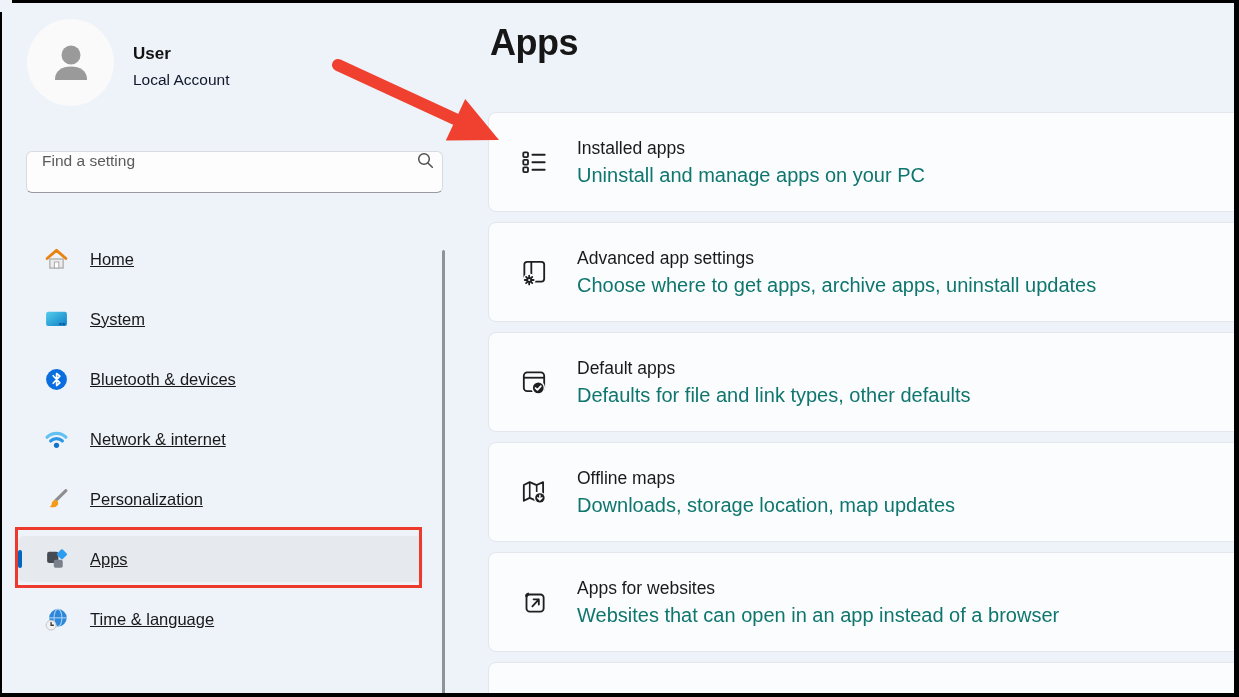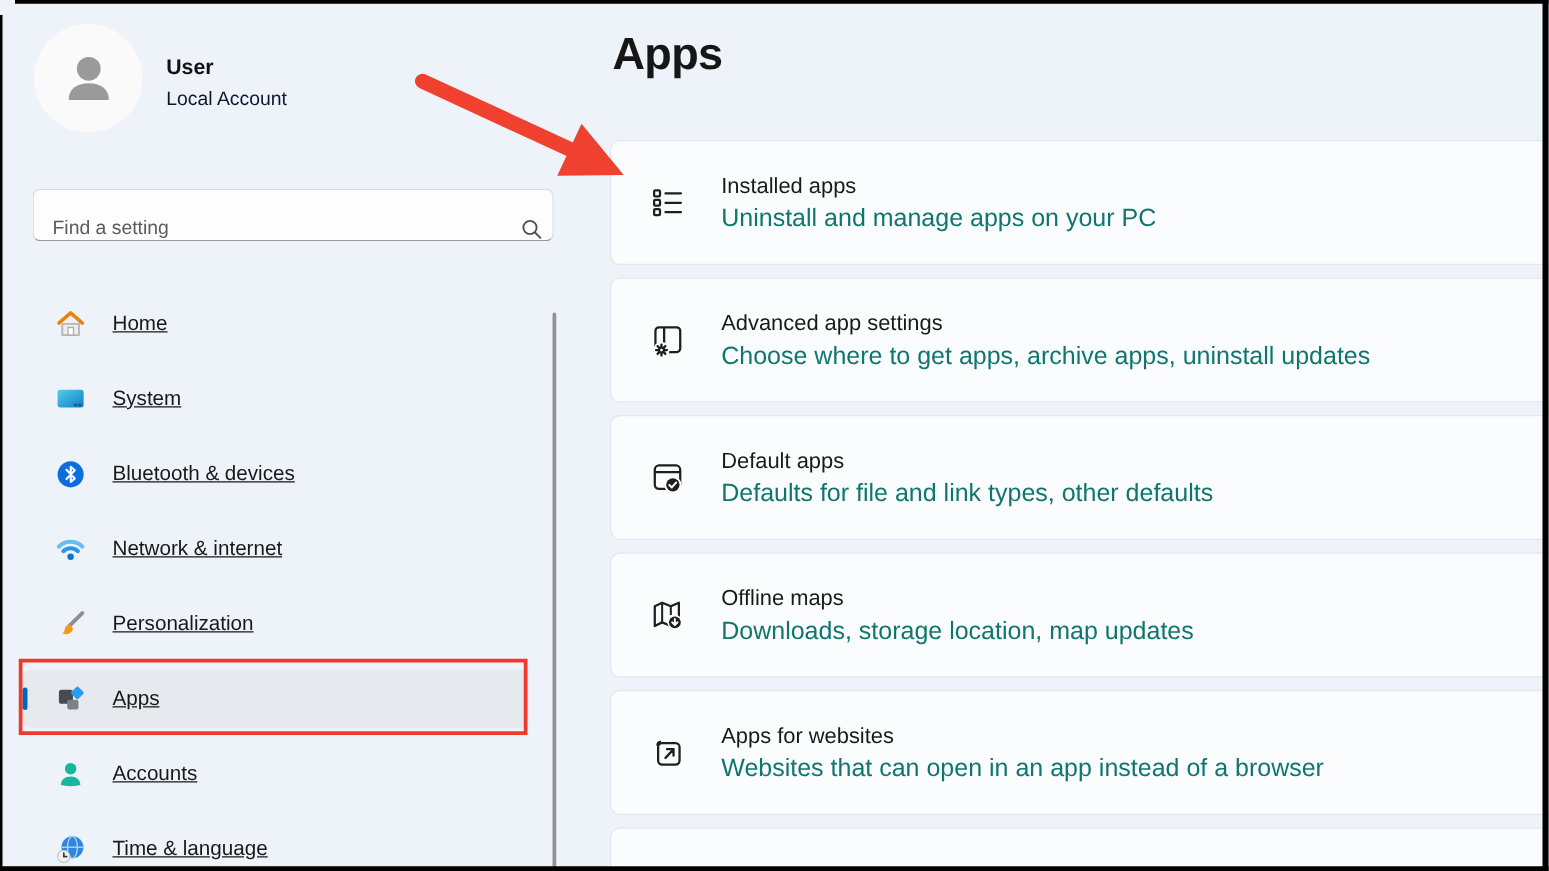--- a/index.html
+++ b/index.html
@@ -21,21 +21,21 @@
   .avatar{
     position:absolute;left:27px;top:19px;width:87px;height:87px;border-radius:50%;
     background:#fafafa;display:flex;align-items:center;justify-content:center;
   }
   .account-name{position:absolute;left:133px;top:44px;font-size:17px;font-weight:700;color:#121212;}
   .account-type{position:absolute;left:133px;top:71px;font-size:15.5px;color:#0f172a;}
 
   .searchbox{
     position:absolute;left:26px;top:151px;width:417px;height:42px;
     background:#fdfdfe;border:1px solid #d9dade;border-bottom-color:#9a9aa0;
-    border-radius:6px;display:flex;align-items:flex-end;box-sizing:border-box;
+    border-radius:6px;display:flex;align-items:flex-start;box-sizing:border-box;
   }
   .searchbox input{
     flex:1;border:none;outline:none;background:transparent;
     font-family:"Liberation Sans", sans-serif;font-size:15.5px;color:#3a3a3a;
     padding:0 0 0 15px;
   }
   .searchbox input::placeholder{color:#5b5b5b;opacity:1;}
   .search-glyph{width:34px;display:flex;justify-content:center;align-items:center;}
 
   .nav{position:absolute;left:18px;top:236px;width:405px;}
@@ -163,29 +163,20 @@
       <span class="nicon">
         <svg width="25" height="25" viewBox="0 0 24 24">
           <rect x="3" y="4.6" width="10.8" height="10.8" rx="2" fill="#464b53"></rect>
           <rect x="9.4" y="12.2" width="8.6" height="7.6" rx="1.6" fill="#7b818a"></rect>
           <rect x="13.4" y="3.2" width="7.6" height="7.6" rx="1.2" fill="#2b9df0" transform="rotate(45 17.2 7)"></rect>
         </svg>
       </span>
       <span class="nlabel">Apps</span>
     </div>
 
-    <div class="nav-item">
-      <span class="nicon">
-        <svg width="25" height="25" viewBox="0 0 24 24">
-          <circle cx="12" cy="7.6" r="4.4" fill="#17b89a"></circle>
-          <path d="M12 13.6c-4.3 0-7.5 2.5-7.5 6.6 0 0 3.4.9 7.5.9s7.5-.9 7.5-.9c0-4.1-3.2-6.6-7.5-6.6z" fill="#17b89a"></path>
-        </svg>
-      </span>
-      <span class="nlabel">Accounts</span>
-    </div>
 
     <div class="nav-item">
       <span class="nicon">
         <svg width="25" height="25" viewBox="0 0 24 24">
           <circle cx="13.4" cy="10.4" r="8.4" fill="#2f86d8"></circle>
           <ellipse cx="13.4" cy="10.4" rx="3.8" ry="8.4" fill="none" stroke="#9fd0f5" stroke-width="1.1"></ellipse>
           <line x1="5" y1="10.4" x2="21.8" y2="10.4" stroke="#9fd0f5" stroke-width="1.1"></line>
           <circle cx="6.8" cy="17.4" r="4.7" fill="#f2f2f2" stroke="#bdbdbd" stroke-width="0.8"></circle>
           <path d="M6.8 14.9 V17.5 H9" fill="none" stroke="#3a3a3a" stroke-width="1.3" stroke-linecap="round"></path>
         </svg>

